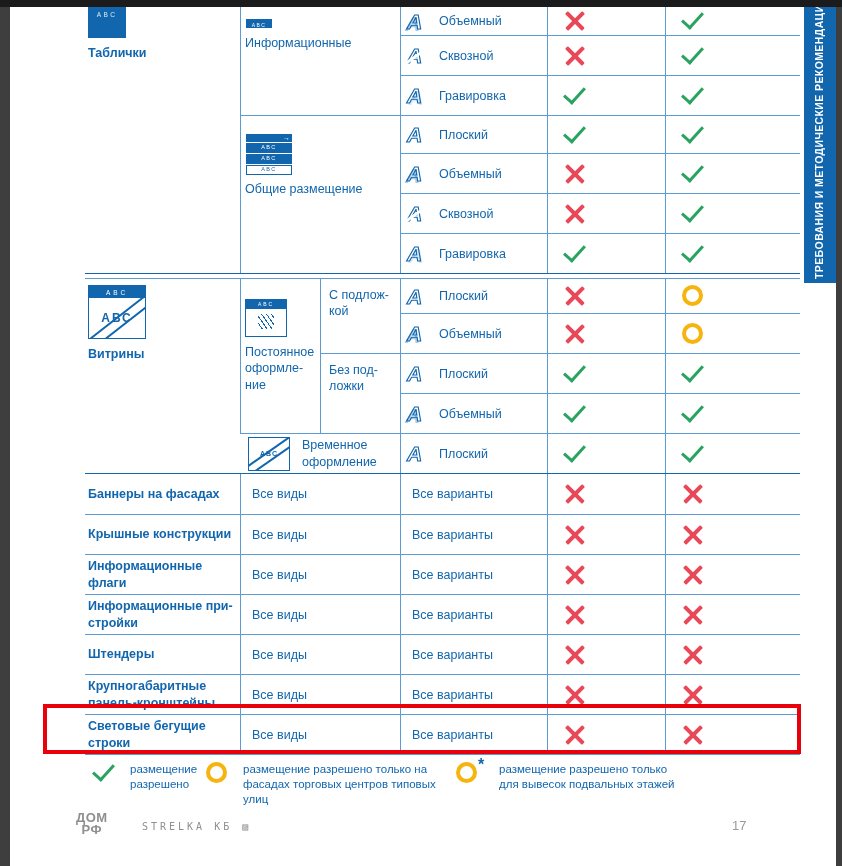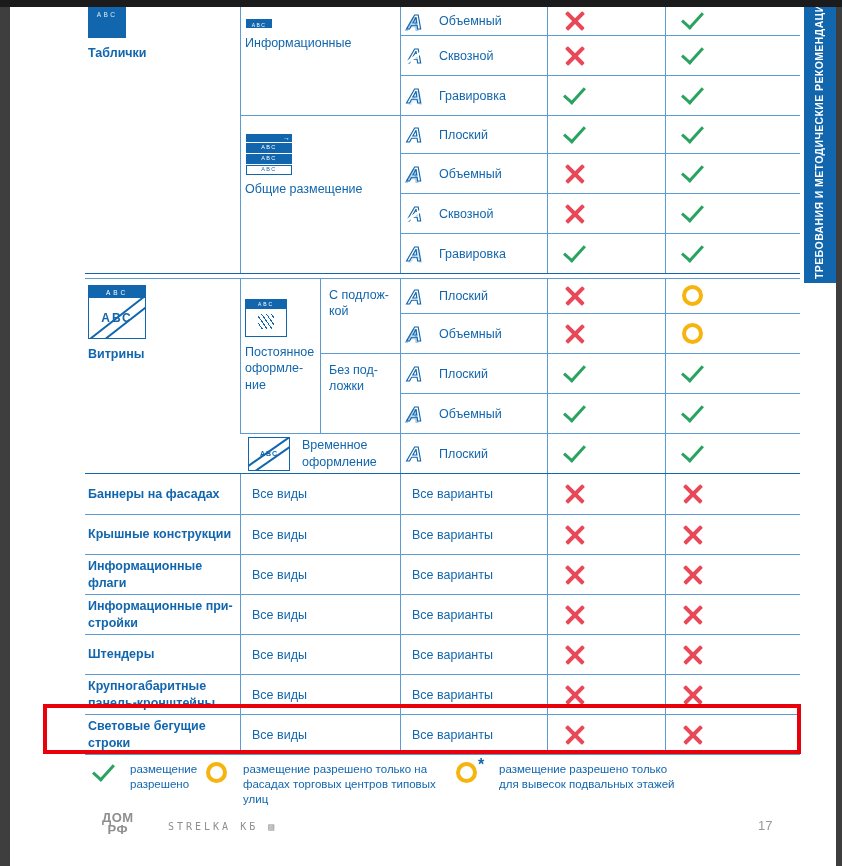--- a/index.html
+++ b/index.html
@@ -92,21 +92,21 @@
 
   
   .hl-box{position:absolute;left:43px;top:704px;width:758px;height:50px;border:4px solid var(--hl);z-index:7;}
 
   
   .legend{position:absolute;left:85px;top:762px;width:715px;height:42px;color:var(--blue);font-size:11.5px;}
   .litem{position:absolute;display:flex;gap:10px;align-items:flex-start;line-height:1.3;}
   .litem .mark{margin-top:-2px;}
 
   
-  .footer{position:absolute;left:102px;top:812px;width:715px;height:44px;color:var(--gray);}
+  .footer{position:absolute;left:76px;top:812px;width:715px;height:44px;color:var(--gray);}
   .domrf{position:absolute;left:0;top:0;font-weight:bold;font-size:13px;line-height:0.95;letter-spacing:0.5px;color:var(--gray);text-align:center;}
   .studio{position:absolute;left:66px;top:9px;font-family:"DejaVu Sans Mono",monospace;font-size:10px;letter-spacing:3px;color:var(--gray);}
   .hatch-glyph{margin-left:10px;letter-spacing:0;}
   .pagenum{position:absolute;left:656px;top:6px;font-size:13px;color:#9a9a9a;}
 </style>
 </head>
 <body>
 
 <div id="frame">
 

